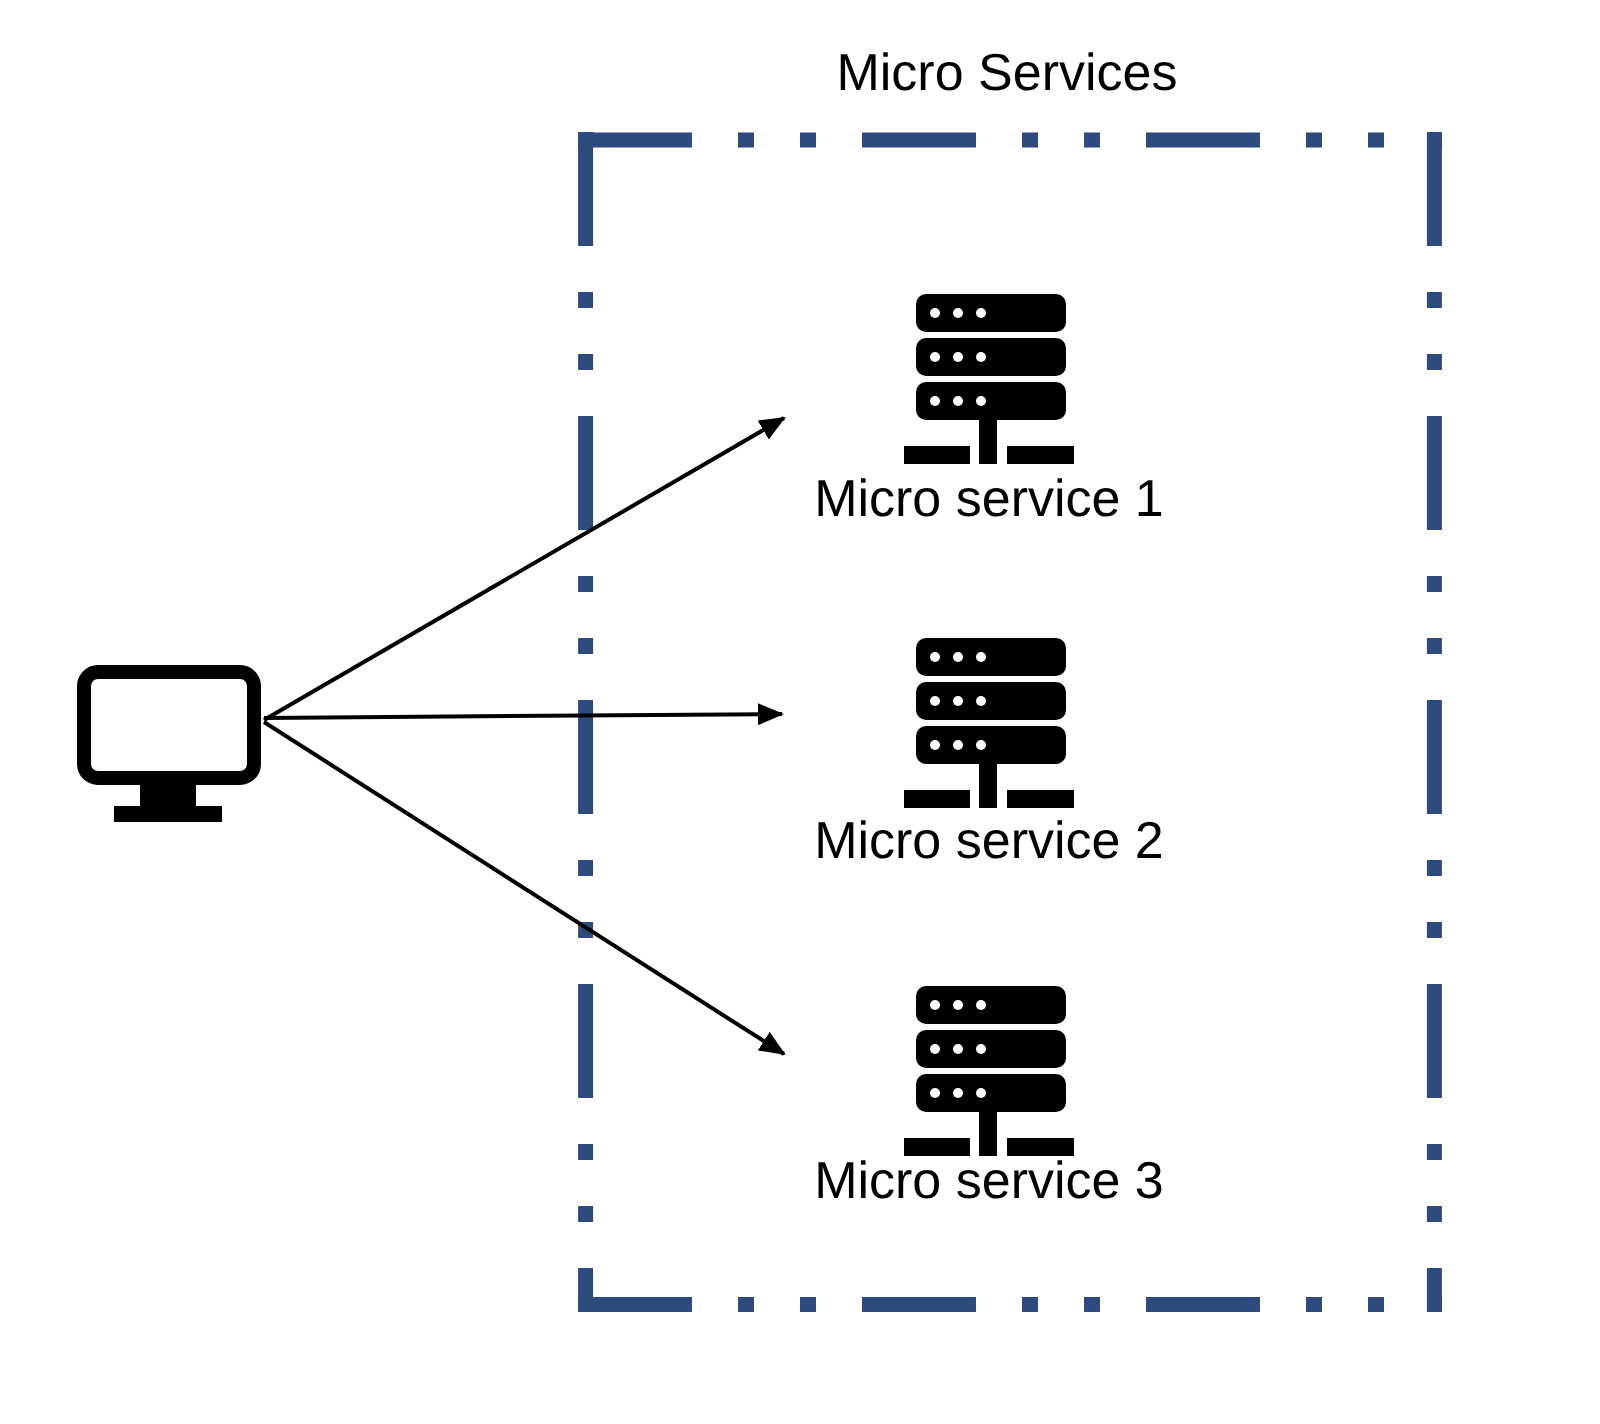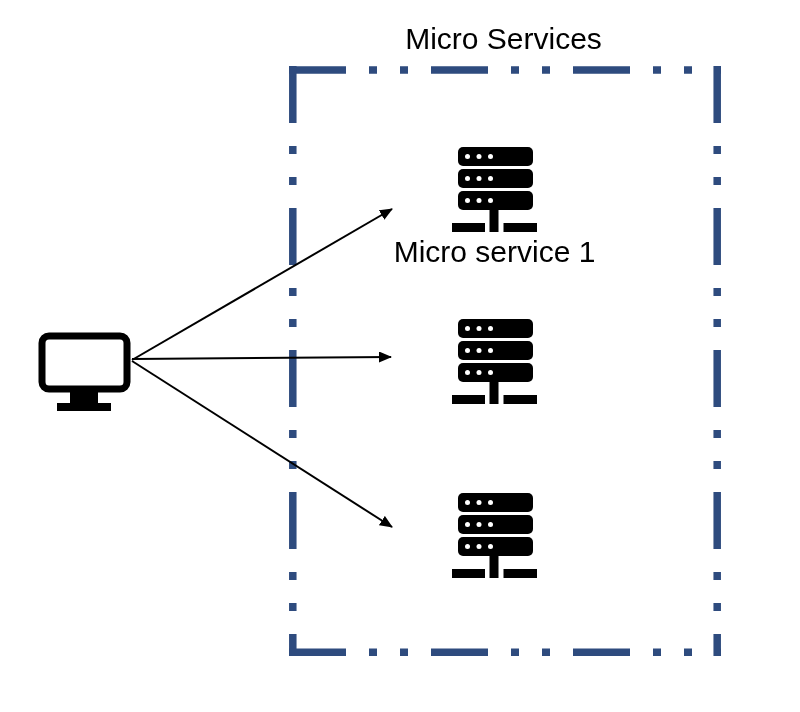--- a/index.html
+++ b/index.html
@@ -16,21 +16,21 @@
     overflow: hidden;
   }
   #gfx {
     position: absolute;
     left: 0;
     top: 0;
   }
   .txt {
     position: absolute;
     color: #000000;
-    font-size: 30px;
+    font-size: 26px;
     line-height: 1.2;
     white-space: nowrap;
     text-align: center;
   }
   #title        { left: 290px; top: 21px;  width: 427px; }
   #client-label {
     left: 38px; top: 332px; width: 92px; height: 60px;
     display: flex; align-items: center; justify-content: center;
     line-height: 1;
   }
@@ -95,15 +95,17 @@
       <use href="#serverIcon" x="452" y="319"></use>
       <use href="#serverIcon" x="452" y="493"></use>
     </g>
   </svg>
 
   <div id="title" class="txt">Micro Services</div>
 
 
   <div id="svc-label-1" class="txt">Micro service 1</div>
 
+  <div id="svc-label-2" class="txt">Micro service 2</div>
 
+  <div id="svc-label-3" class="txt">Micro service 3</div>
 
 </div>
 
 </body></html>

